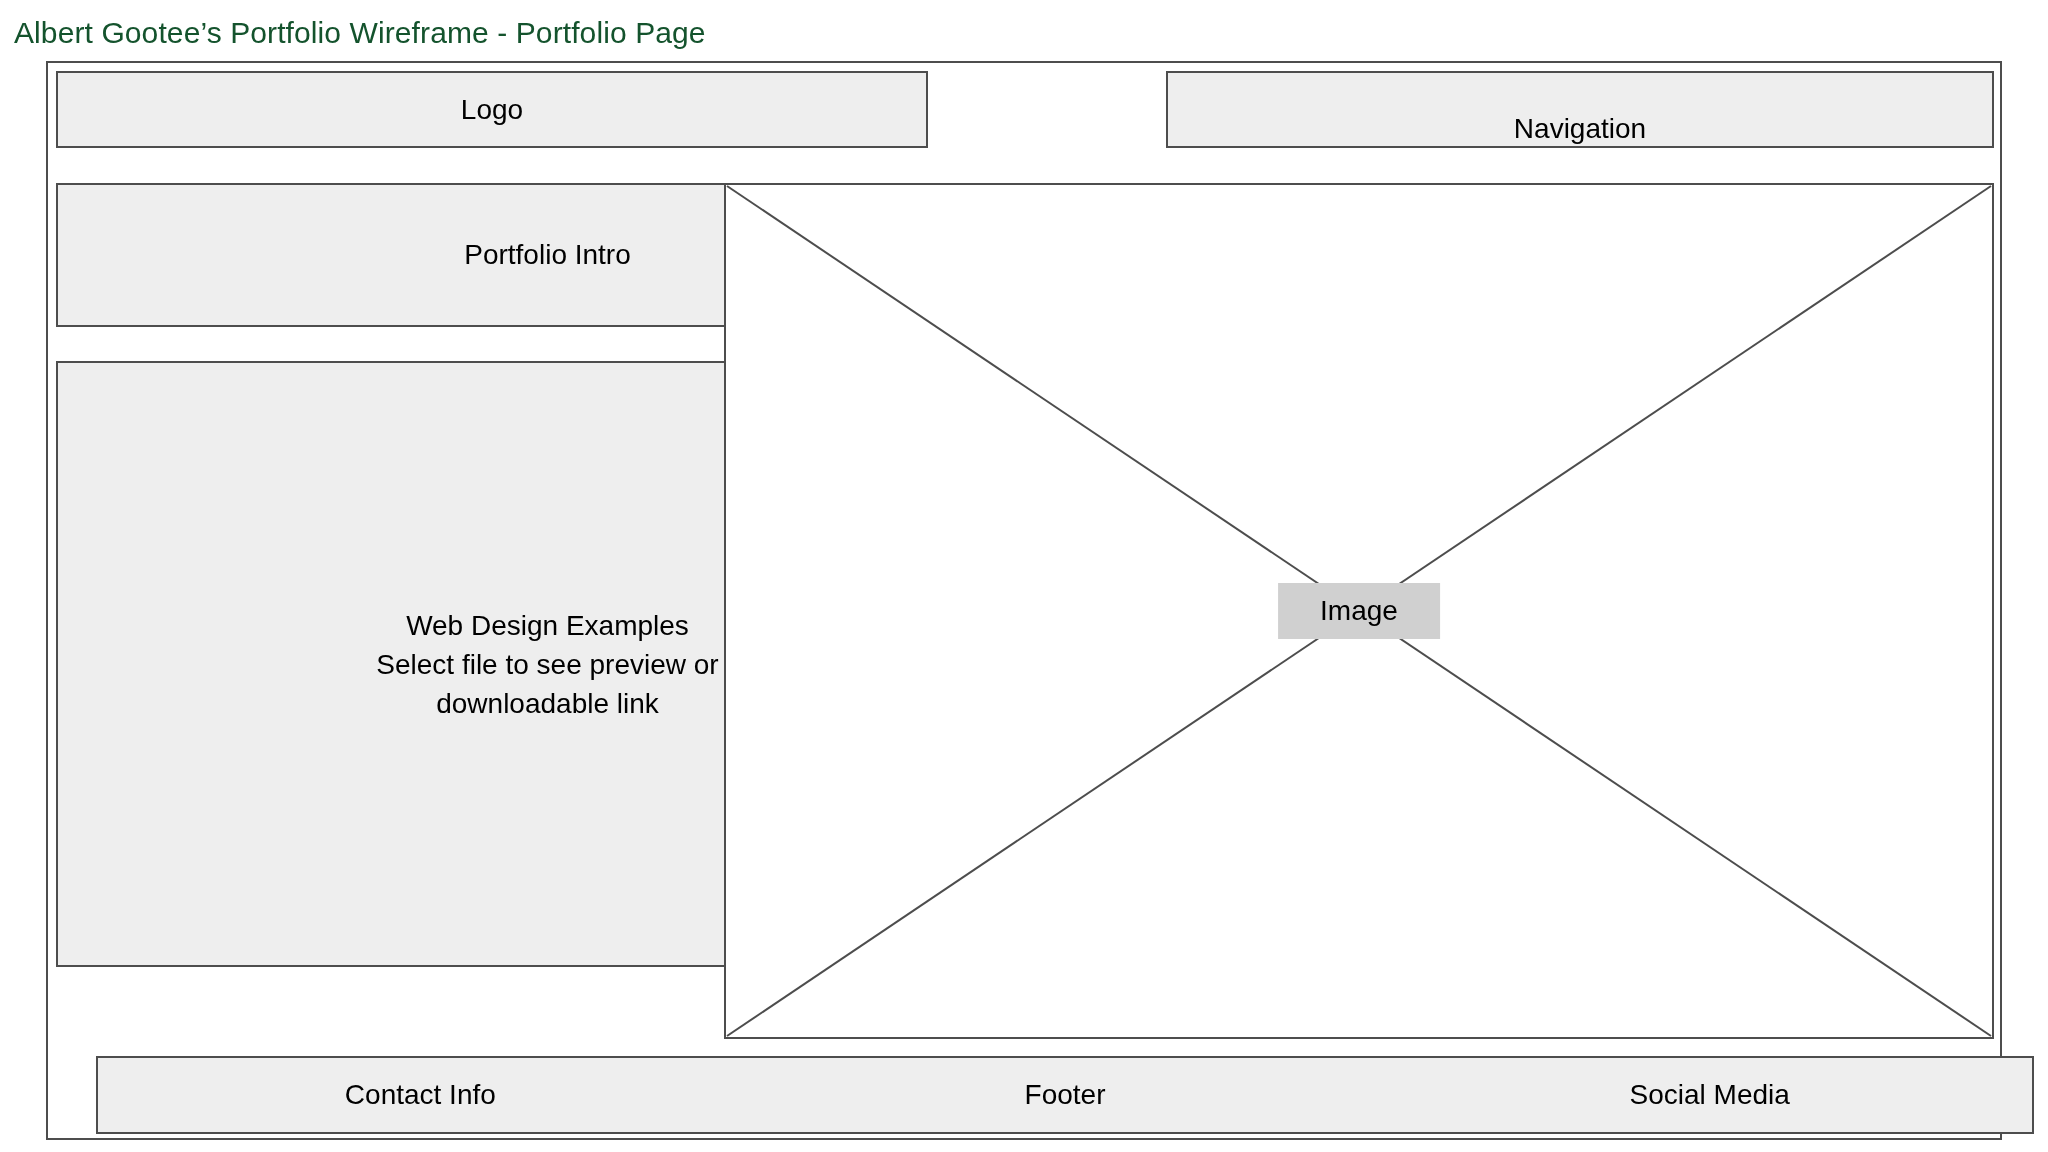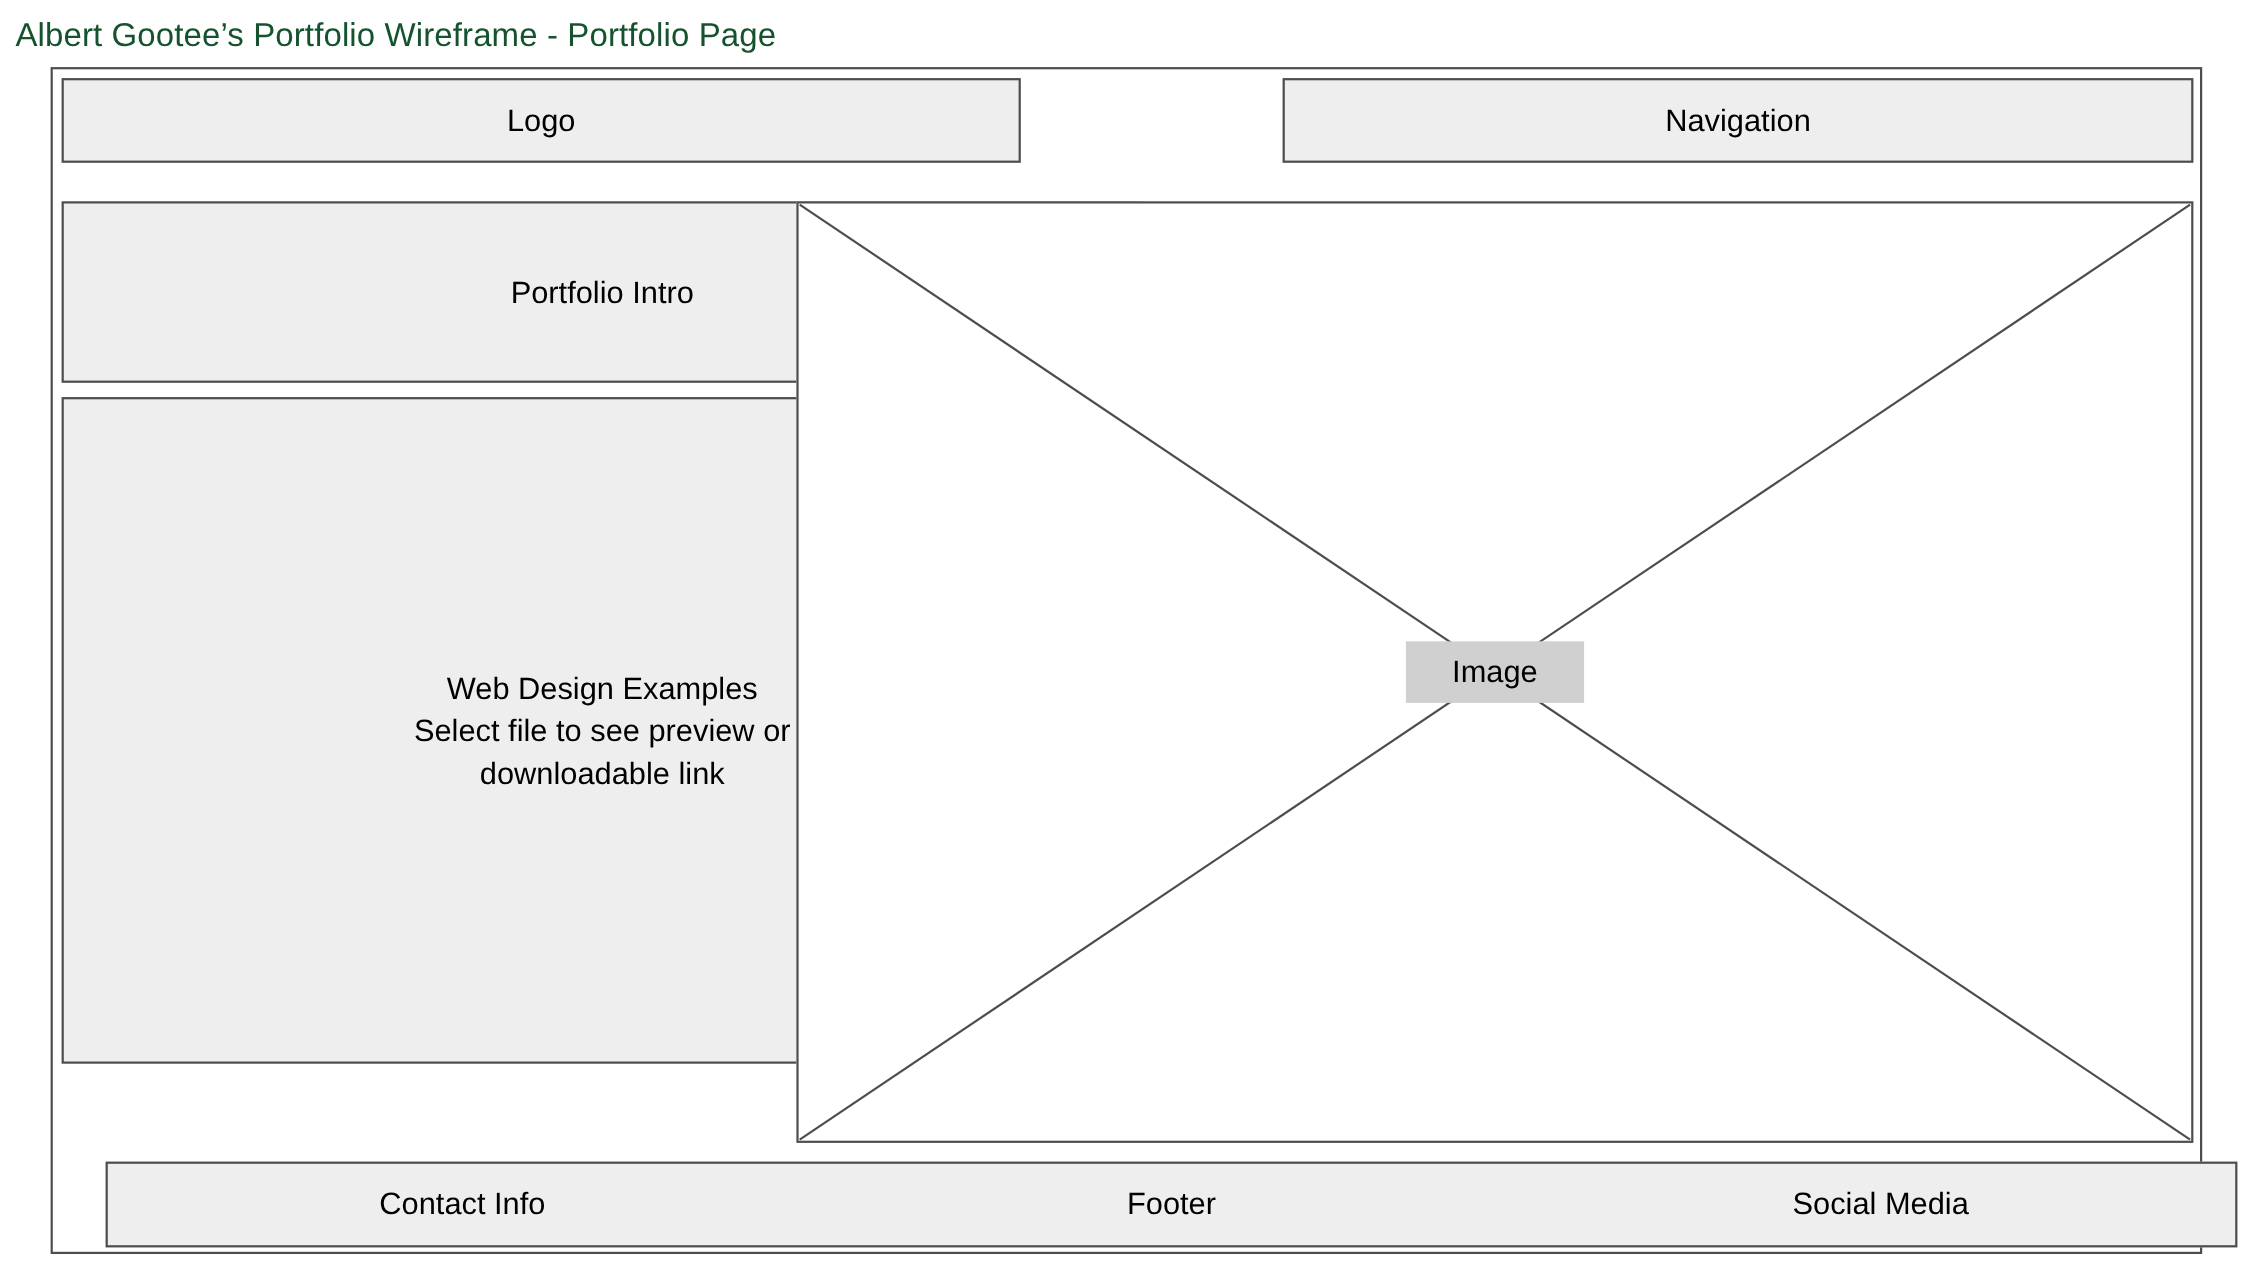--- a/index.html
+++ b/index.html
@@ -62,28 +62,29 @@
     left: 8px;
     top: 8px;
     width: 872px;
     height: 77px;
   }
   #navigation-box {
     left: 1118px;
     top: 8px;
     width: 828px;
     height: 77px;
+    align-items: flex-end;
   }
 
   
   #portfolio-intro-box {
     left: 8px;
     top: 120px;
     width: 983px;
-    height: 165px;
+    height: 144px;
   }
   #web-design-box {
     left: 8px;
     top: 298px;
     width: 983px;
     height: 606px;
   }
   #web-design-box .wf-label {
     font-size: 28px;
     line-height: 39px;

